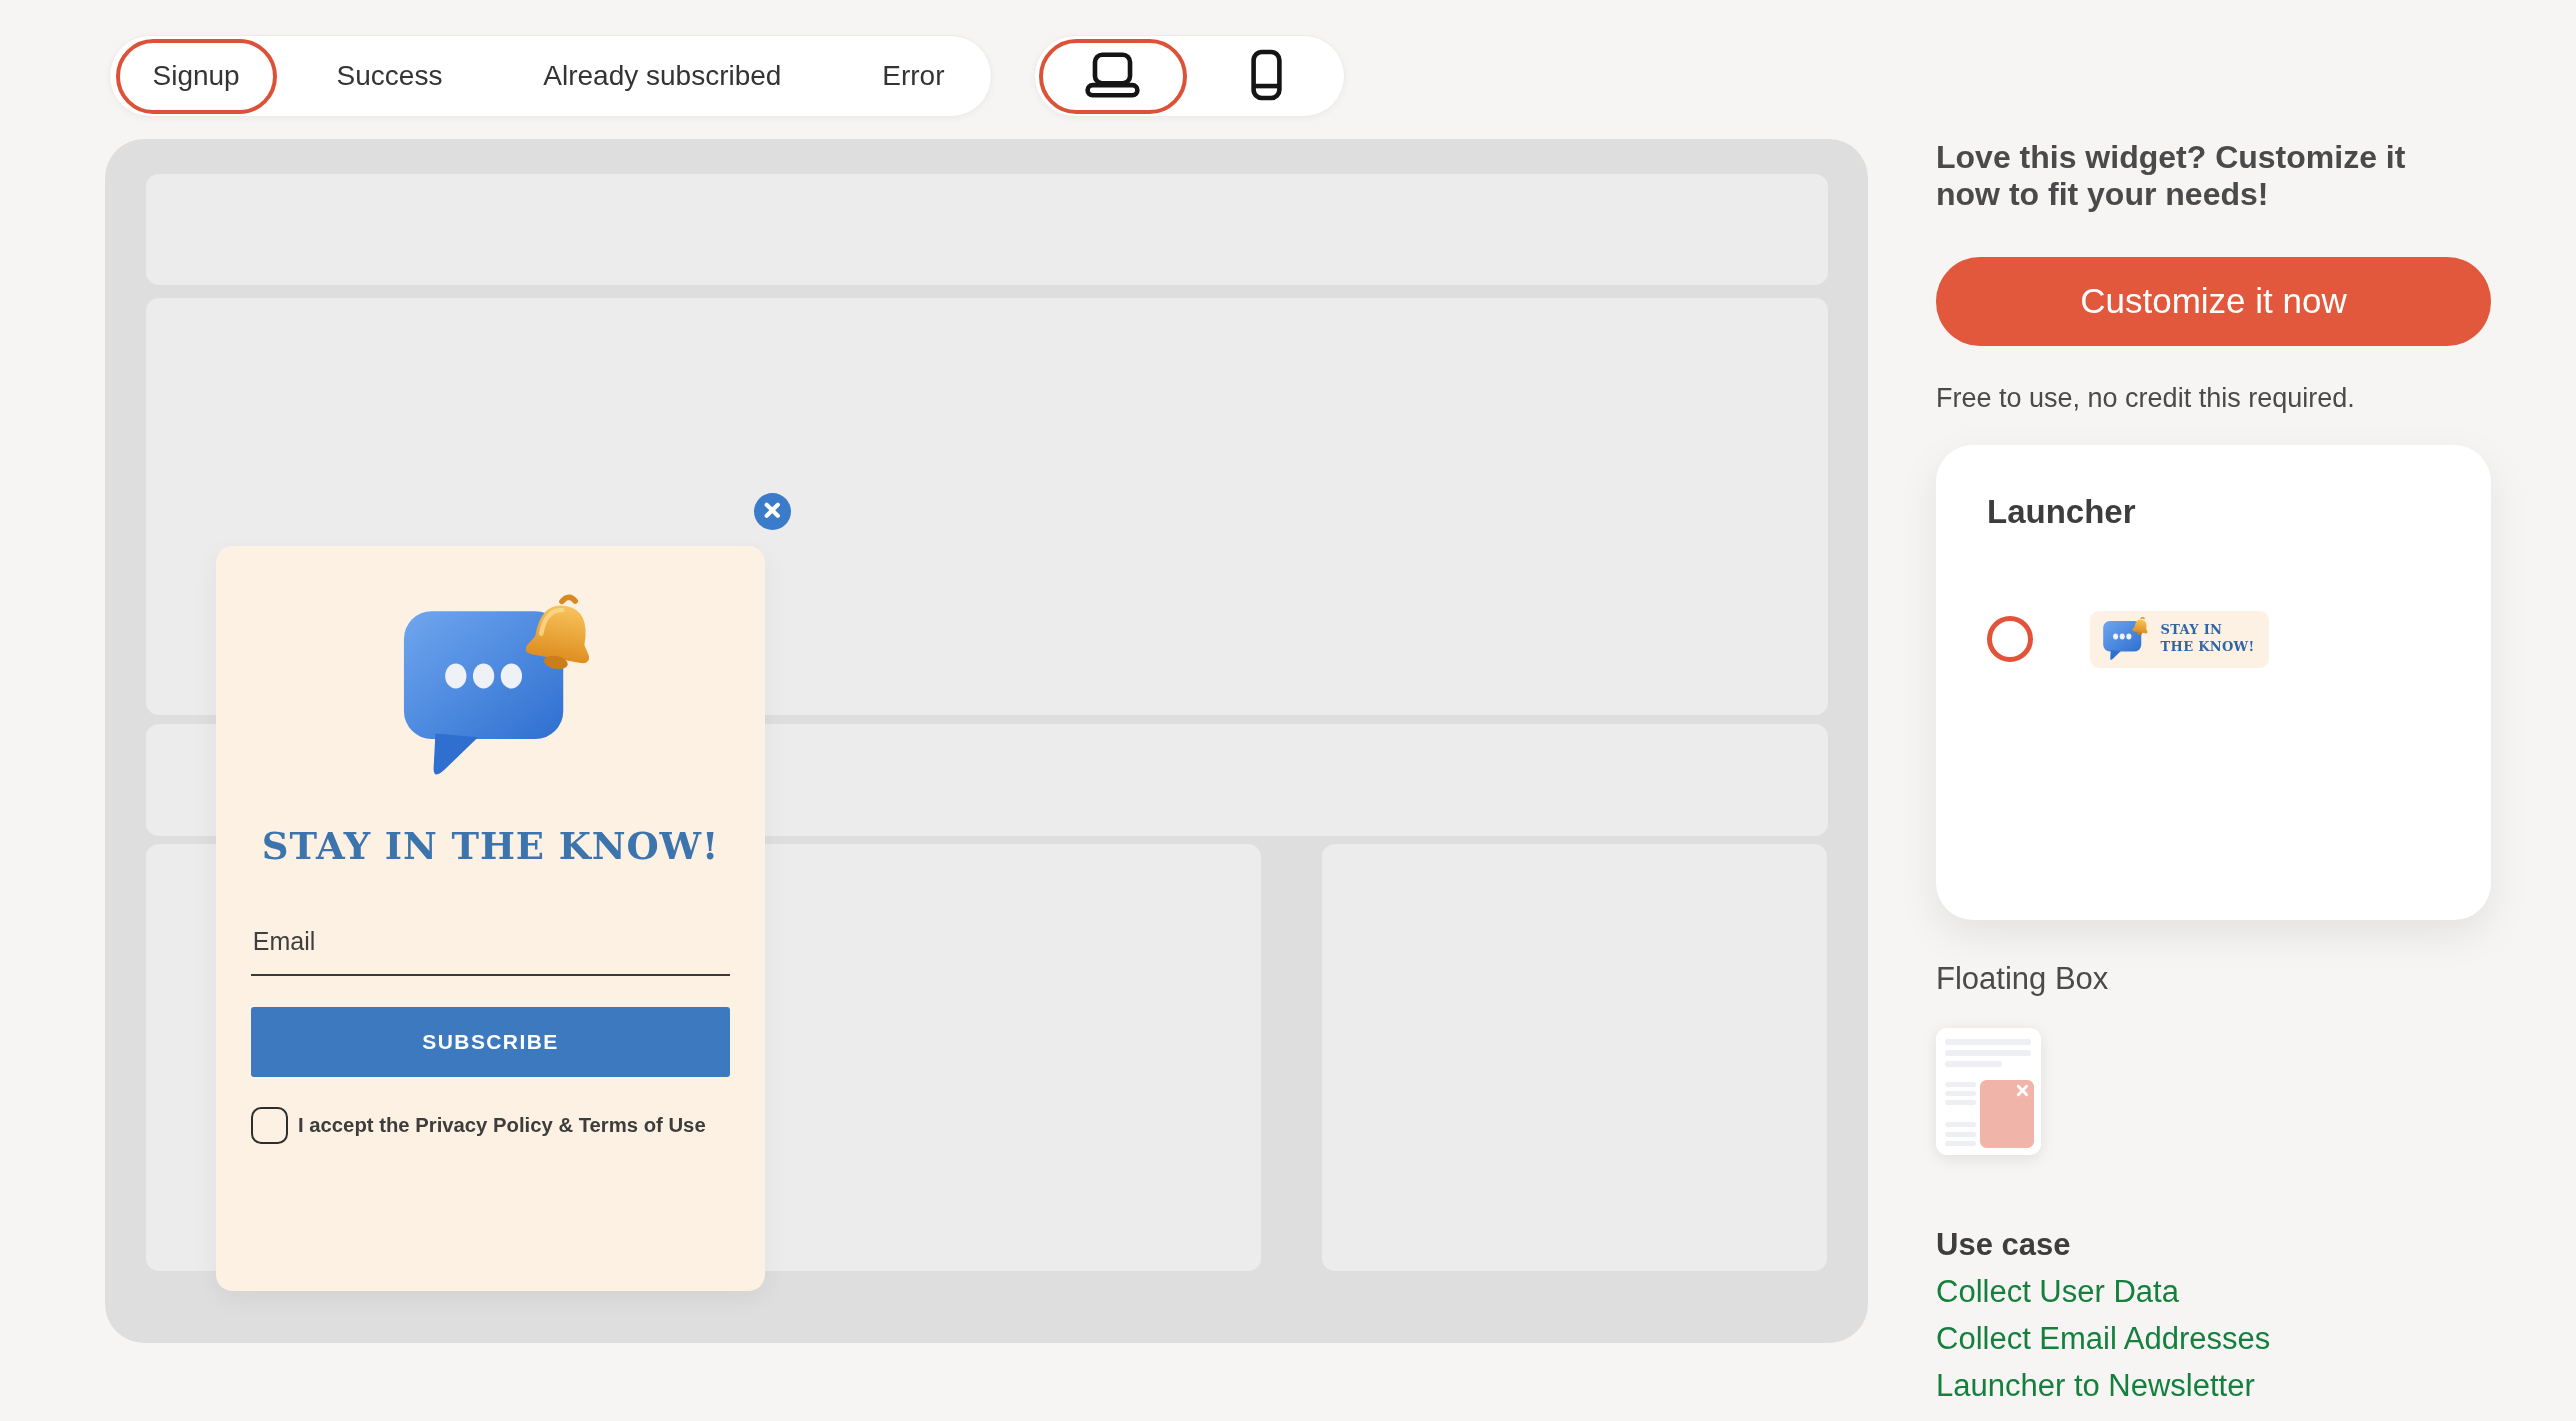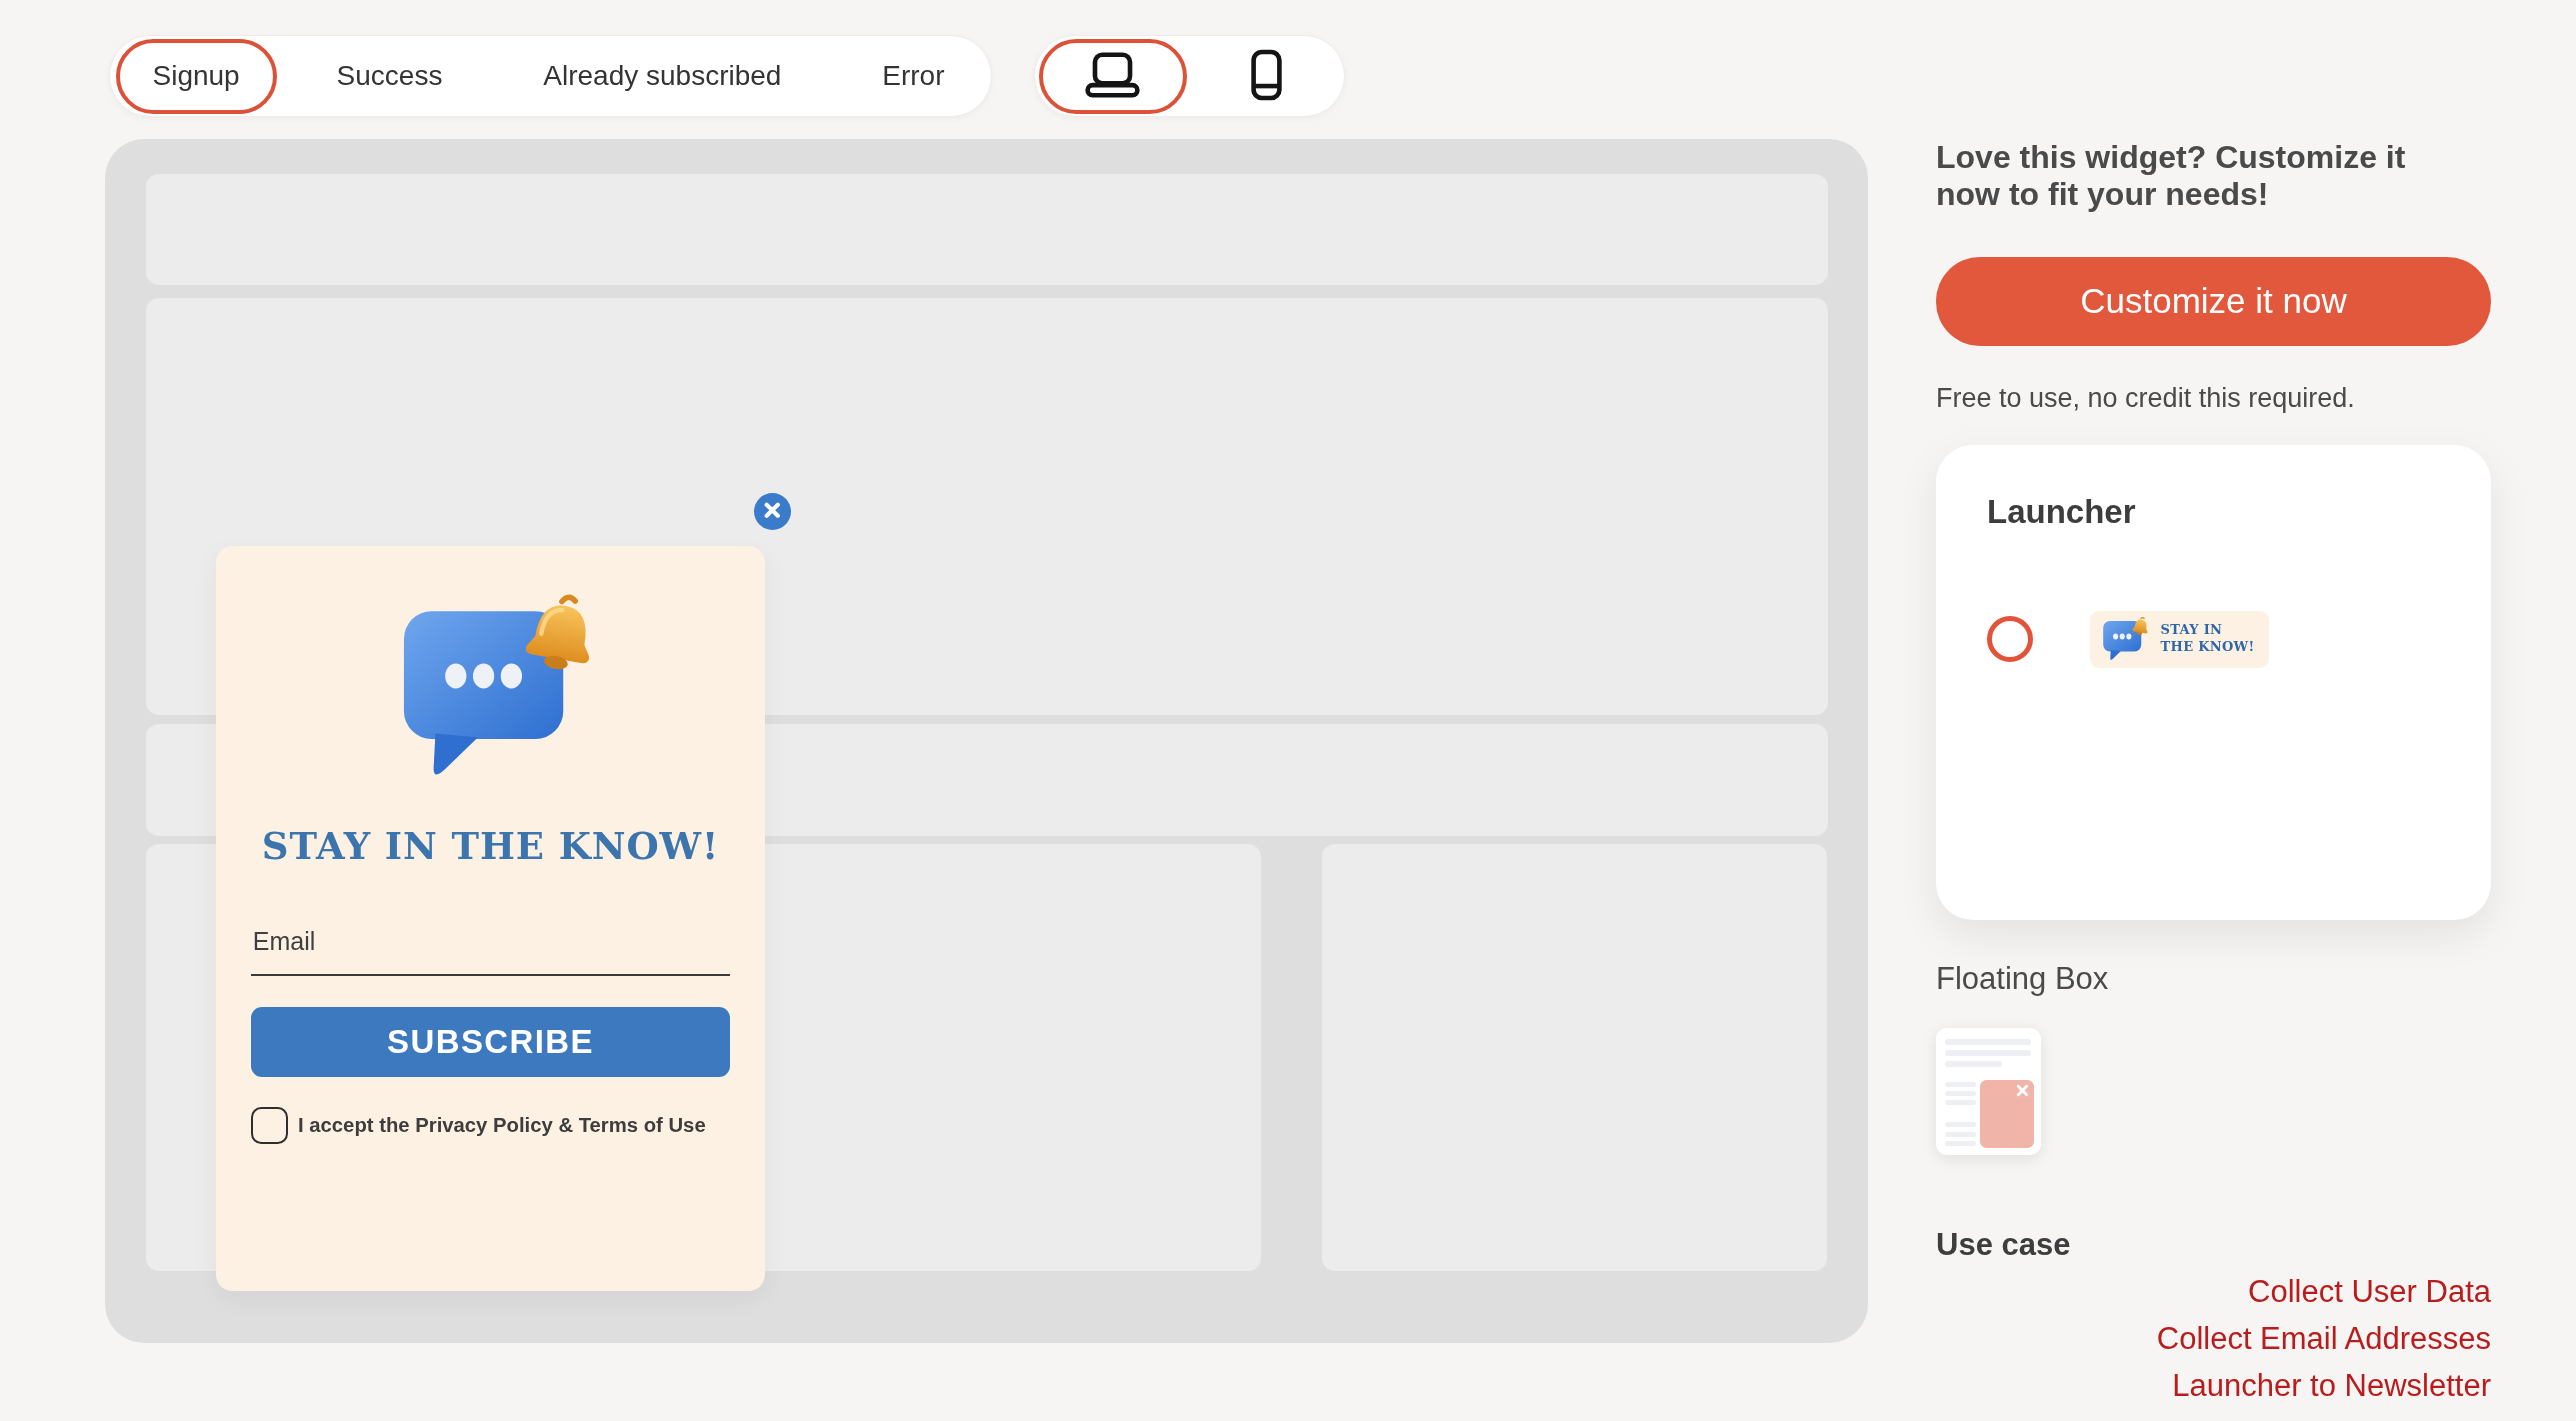--- a/index.html
+++ b/index.html
@@ -73,22 +73,22 @@
     text-align:center;
   }
   .email-wrap{margin-top:59px;text-align:left;}
   .email-input{
     width:100%;background:transparent;border:none;outline:none;
     border-bottom:2.8px solid #3A3A3A;font-size:25px;color:var(--ink);
     padding:0 1.8px 18.5px;font-family:"Liberation Sans", sans-serif;
   }
   .email-input::placeholder{color:#3F3F3F;opacity:1;}
   .subscribe-btn{
-    margin-top:31px;width:100%;height:70px;border:none;border-radius:11px;
-    background:var(--blue);color:#fff;font-size:33px;font-weight:bold;
+    margin-top:31px;width:100%;height:70px;border:none;border-radius:3px;
+    background:var(--blue);color:#fff;font-size:21px;font-weight:bold;
     letter-spacing:1.4px;cursor:pointer;font-family:"Liberation Sans", sans-serif;
   }
   .consent-row{margin-top:30px;display:flex;align-items:center;gap:10px;text-align:left;}
   .checkbox{
     width:37px;height:37px;flex:0 0 auto;border:2.8px solid #2E2E2E;border-radius:10.2px;
     background:transparent;cursor:pointer;
   }
   .consent-label{font-size:20.3px;font-weight:bold;color:#3D3D3D;}
 
   .close-btn{
@@ -137,21 +137,21 @@
   }
   .fb-bar{position:absolute;background:#EDEFF2;border-radius:2.8px;height:6.5px;left:9.2px;}
   .fb-box{
     position:absolute;left:44px;top:52px;width:54px;height:68px;border-radius:6.5px;
     background:#F0B5A8;
   }
   .fb-box svg{position:absolute;right:4.6px;top:4.6px;}
 
   .usecase{margin-top:72px;}
   .usecase-heading{font-size:31px;font-weight:bold;color:#3D3D3D;}
-  .usecase-item{font-size:31px;color:#b91c1c;margin-top:11px;text-align:right;}
+  .usecase-item{font-size:31px;color:#15803d;margin-top:11px;}
 </style>
 </head>
 <body>
 
 <svg width="0" height="0" style="position:absolute">
   <defs>
     <linearGradient id="gBlue" x1="0" y1="0" x2="1" y2="1">
       <stop offset="0" stop-color="#6FA6EE"></stop>
         <stop offset="1" stop-color="#2E6FD0"></stop>
     </linearGradient>

